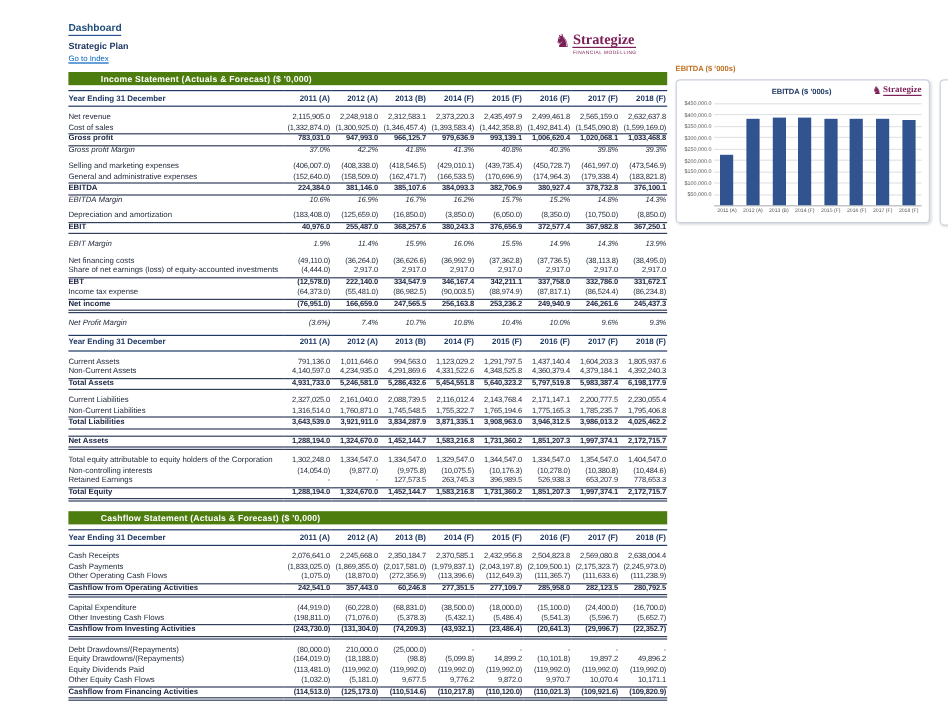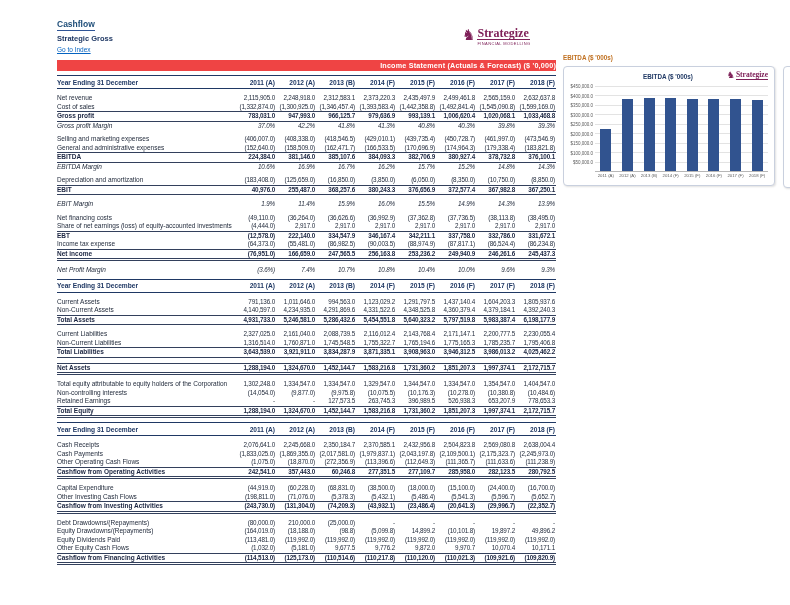--- a/index.html
+++ b/index.html
@@ -13,22 +13,22 @@
   .nav .idx{font-size:6.5px;color:#0563C1;text-decoration:underline;margin-top:3px;cursor:pointer;}
   
   .logo{position:absolute;left:462px;top:27px;display:flex;align-items:flex-start;color:#7E2058;}
   .logo .knight{font-size:15px;line-height:15px;margin-right:2px;}
   .logo .ltxt{display:flex;flex-direction:column;}
   .logo .lname{font-family:"Liberation Serif",serif;font-weight:bold;font-size:12px;line-height:12px;
                border-bottom:1px solid #7E2058;}
   .logo .lsub{font-size:4px;letter-spacing:.4px;text-transform:uppercase;margin-top:1px;}
   
   .statements{position:absolute;left:57px;top:60px;width:499px;}
-  .secbar{background:#ef4444;color:#fff;font-size:7.2px;font-weight:bold;text-align:right;
-          height:11px;line-height:11px;letter-spacing:.2px;}
+  .secbar{background:#4d7c0f;color:#fff;font-size:7.2px;font-weight:bold;text-align:left;
+          height:11px;line-height:11px;letter-spacing:.2px;padding-left:27px;}
   section + section .secbar{margin-top:8px;}
   table{width:100%;border-collapse:collapse;table-layout:fixed;margin-top:4px;}
   col.lab{width:179px;} col.val{width:40px;}
   td{height:8.5px;line-height:8.3px;padding:0;vertical-align:bottom;overflow:hidden;white-space:nowrap;}
   td.lab{font-size:6.5px;text-align:left;color:#232c3d;}
   td.val{font-size:6.3px;letter-spacing:-0.15px;text-align:right;padding-right:1px;
          font-family:"Liberation Sans",sans-serif;color:#232c3d;}
   tr.colhead td{border-top:1px solid #1F3864;border-bottom:1px solid #1F3864;font-weight:bold;
                 color:#1F3864;height:12px;line-height:11.5px;font-size:6.6px;letter-spacing:0;}
   tr.spacer td{height:5px;line-height:5px;}
@@ -61,22 +61,22 @@
   .xlabels div{font-size:4.3px;color:#595959;width:21px;text-align:center;white-space:nowrap;}
   .card-sliver{position:absolute;left:783px;top:66px;width:16px;height:120px;background:#fff;
                border:1px solid #C9D0DE;border-radius:4px;box-shadow:1px 1px 2px rgba(0,0,0,.12);}
 </style>
 </head>
 <body>
 
 <div class="sheet">
 
   <div class="nav">
-    <div class="dash">Cashflow</div>
-    <div class="plan">Strategic Gross</div>
+    <div class="dash">Dashboard</div>
+    <div class="plan">Strategic Plan</div>
     <div class="idx">Go to Index</div>
   </div>
 
   <div class="logo">
     <span class="knight">♞</span>
     <span class="ltxt">
       <span class="lname">Strategize</span>
       <span class="lsub">Financial Modelling</span>
     </span>
   </div>
@@ -471,20 +471,21 @@
               <td class="val">1,583,216.8</td>
               <td class="val">1,731,360.2</td>
               <td class="val">1,851,207.3</td>
               <td class="val">1,997,374.1</td>
               <td class="val">2,172,715.7</td>
             </tr>
           </tbody>
       </table>
     </section>
     <section>
+      <div class="secbar">Cashflow Statement (Actuals &amp; Forecast) ($ '0,000)</div>
       <table>
         <colgroup>
             <col class="lab">
             <col class="val">
             <col class="val">
             <col class="val">
             <col class="val">
             <col class="val">
             <col class="val">
             <col class="val">

